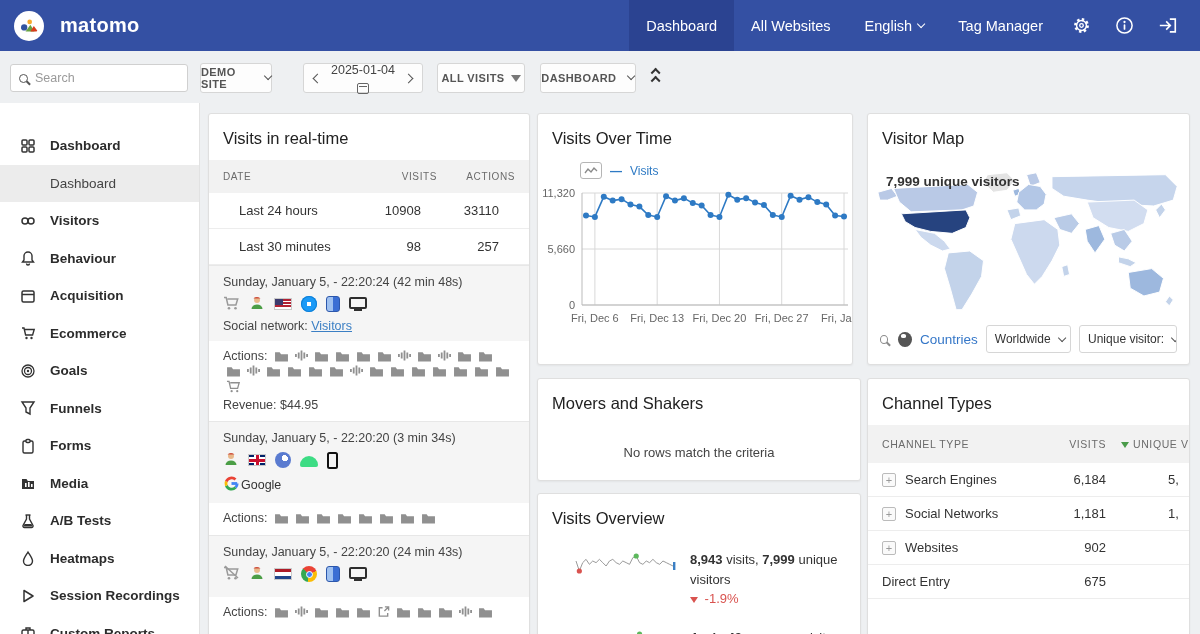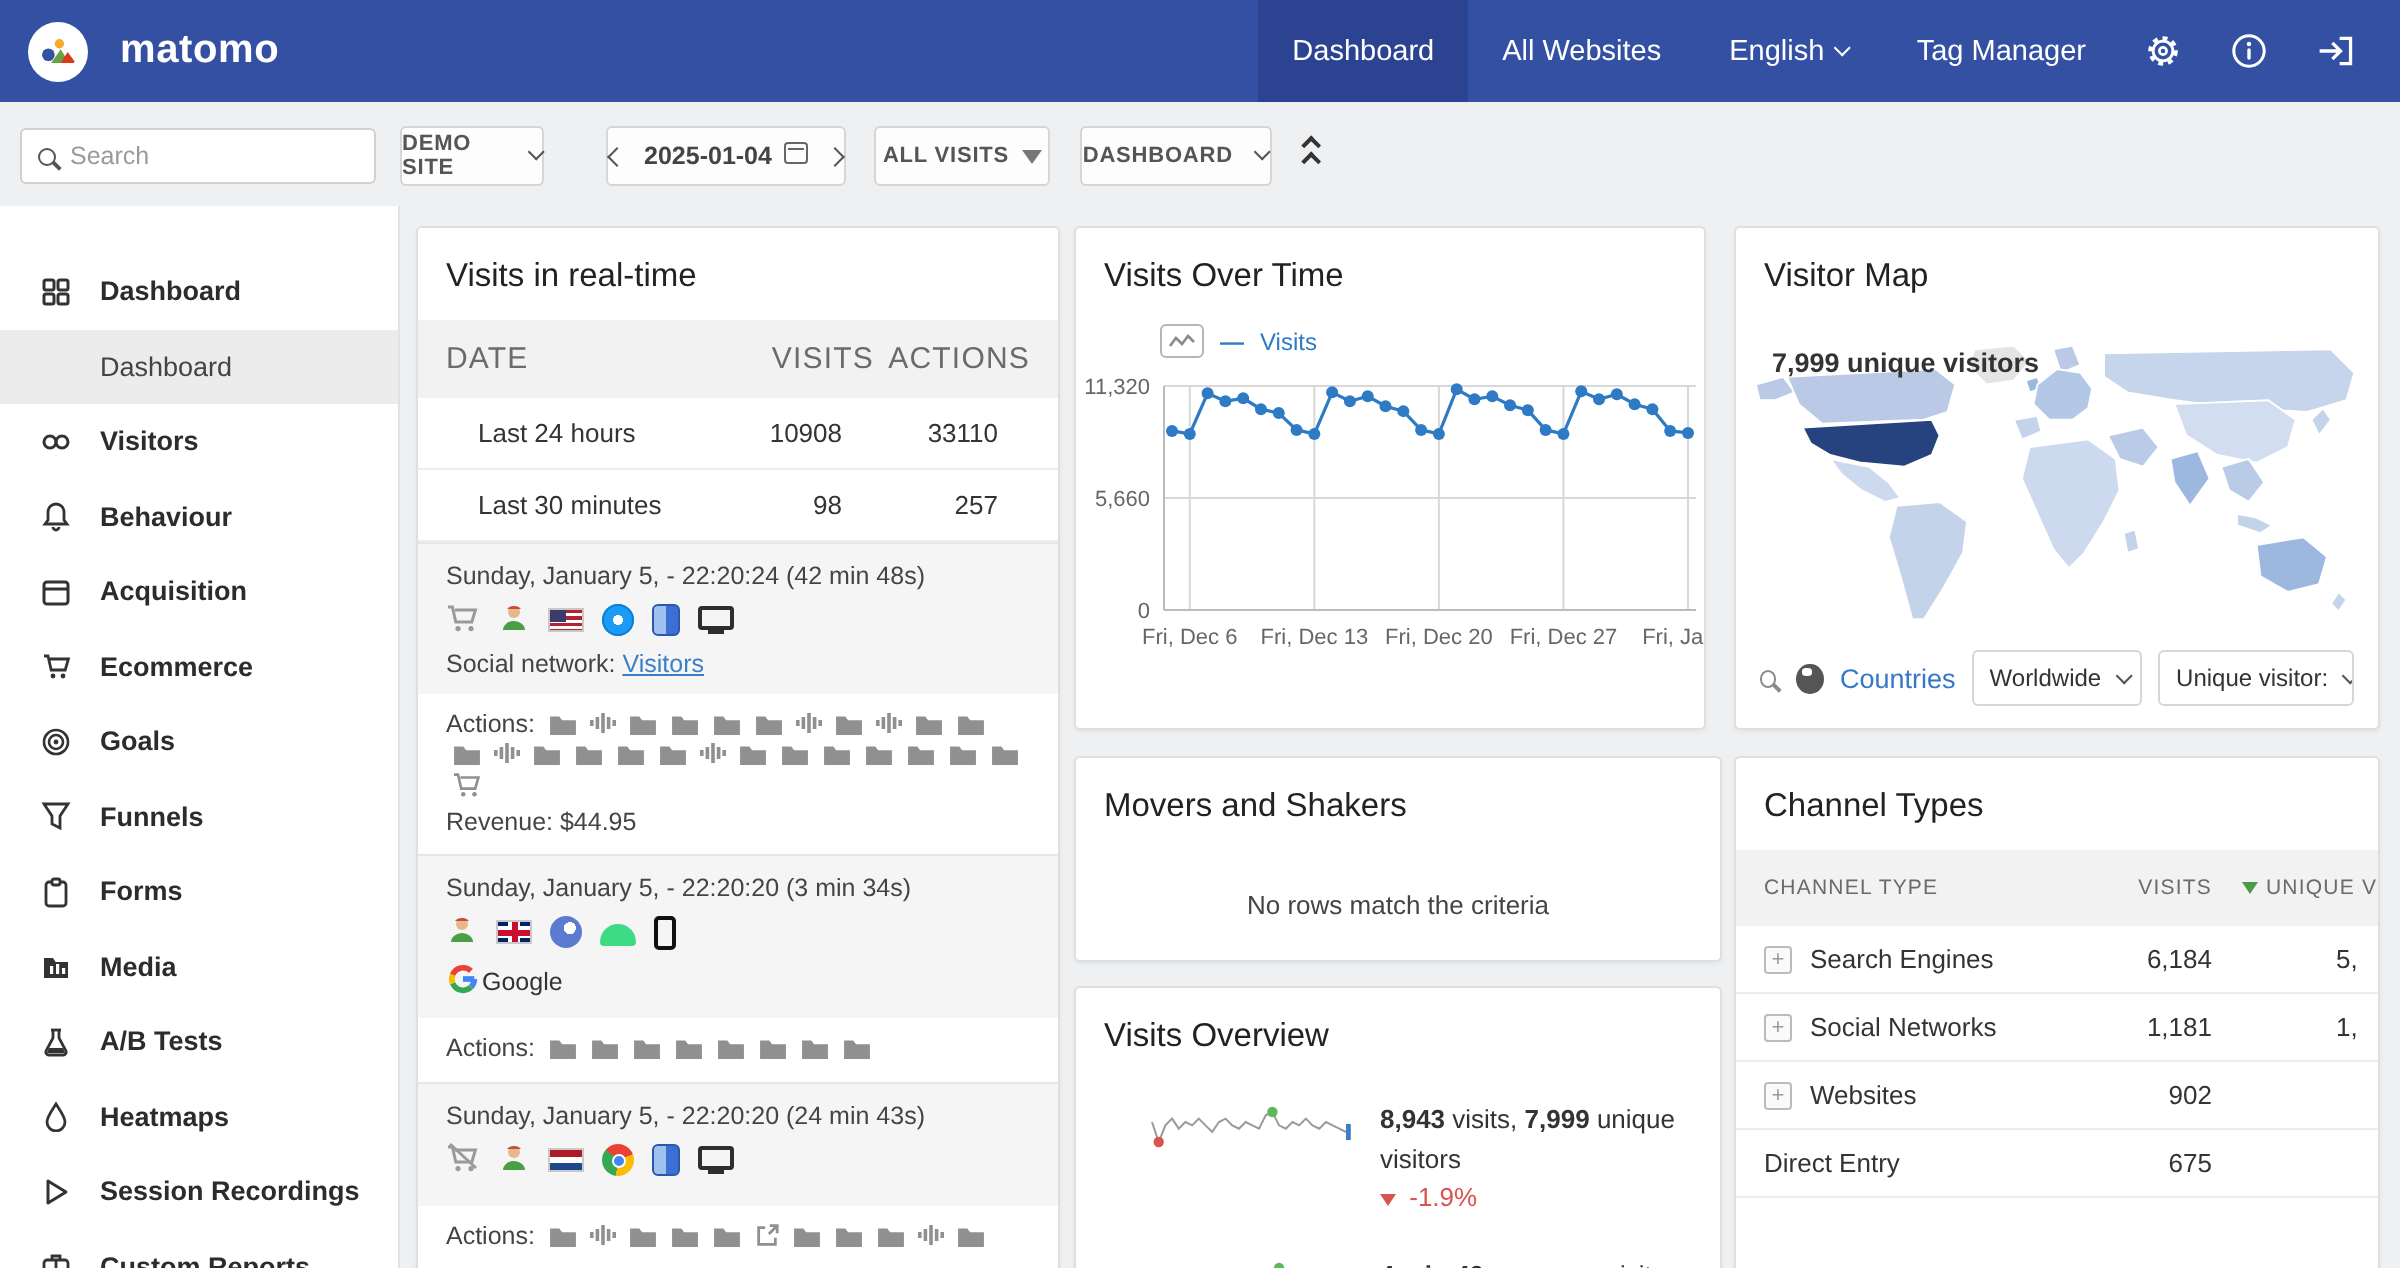--- a/index.html
+++ b/index.html
@@ -40,21 +40,21 @@
   .side-item .sicon { width:17px; height:17px; margin-right:14px; display:flex; align-items:center; justify-content:center; }
   .side-item.sub { padding-left:50px; font-weight:normal; color:#444; }
   .side-item.active { background:#ececec; }
 
   
   .card { position:absolute; background:#fff; border:1px solid #dfdfdf; border-radius:3px; box-shadow:0 1px 2px rgba(0,0,0,.05); overflow:hidden; }
   .card h2 { font-size:16.5px; font-weight:normal; color:#222; padding:15px 14px 12px; }
 
   
   #card-realtime { left:208px; top:113px; width:322px; height:560px; }
-  .rt-head { display:grid; grid-template-columns:1fr 72px 78px; background:#f2f2f2; padding:11px 14px; font-size:15px; color:#6b6b6b; letter-spacing:.6px; }
+  .rt-head { display:grid; grid-template-columns:1fr 72px 78px; background:#f2f2f2; padding:11px 14px; font-size:10px; color:#6b6b6b; letter-spacing:.6px; }
   .rt-head span:nth-child(2), .rt-head span:nth-child(3) { text-align:right; }
   .rt-row { display:grid; grid-template-columns:1fr 72px 78px; padding:10px 30px; font-size:13px; color:#333; border-bottom:1px solid #ededed; }
   .rt-row span:nth-child(2), .rt-row span:nth-child(3) { text-align:right; }
   .rt-entry { background:#f5f5f5; padding:9px 14px 8px; font-size:12.5px; color:#444; border-top:1px solid #e7e7e7; }
   .rt-entry .dt { margin-bottom:6px; }
   .icons-row { display:flex; align-items:center; gap:9px; margin-bottom:6px; height:18px; }
   .rt-actions { background:#fff; padding:8px 14px 9px; font-size:12.5px; color:#444; }
   .act-icons { display:inline; }
   .act-icons svg { margin:0 3px 2px; vertical-align:middle; }
   a.rt-link { color:#3B7FC4; text-decoration:underline; }
@@ -178,21 +178,21 @@
   <div class="search-box">
     <span class="mag"></span>
     <input placeholder="Search" style="">
   </div>
   <div class="tb-btn" style="left:200px; width:72px;">
     <span>DEMO SITE</span>
     <span class="chev dark" style="margin-top:-4px;"></span>
   </div>
   <div class="tb-btn" style="left:303px; width:120px; gap:10px;">
     <span class="navchev" style="transform:rotate(135deg);"></span>
-    <span style="font-weight:bold; font-size:12.5px; color:#444; letter-spacing:0; display:flex; align-items:flex-start; gap:6px;">
+    <span style="font-weight:normal; font-size:12.5px; color:#444; letter-spacing:0; display:flex; align-items:center; gap:6px;flex-direction:column;">
       <span>2025-01-04</span>
       <span class="cal"></span>
     </span>
     <span class="navchev" style="transform:rotate(-45deg);"></span>
   </div>
   <div class="tb-btn" style="left:437px; width:88px;">
     <span>ALL VISITS</span>
     <span class="funnel-ico"></span>
   </div>
   <div class="tb-btn" style="left:540px; width:96px;">

